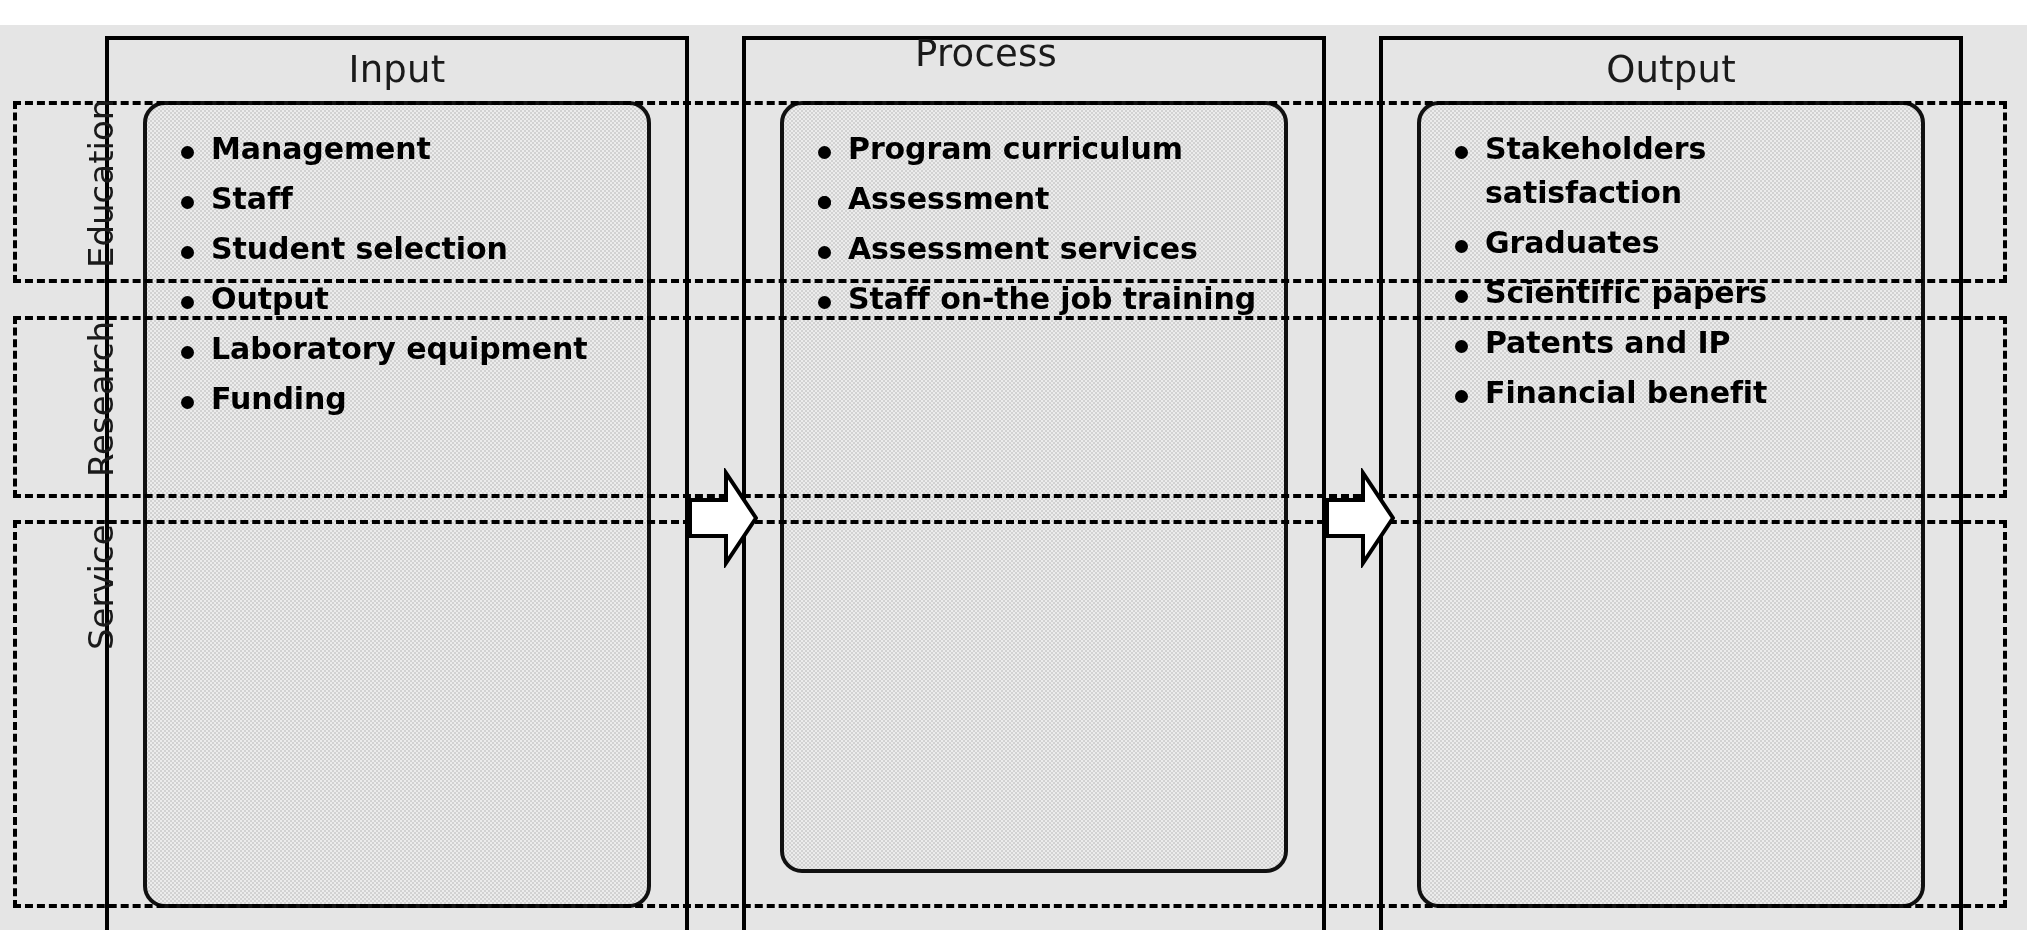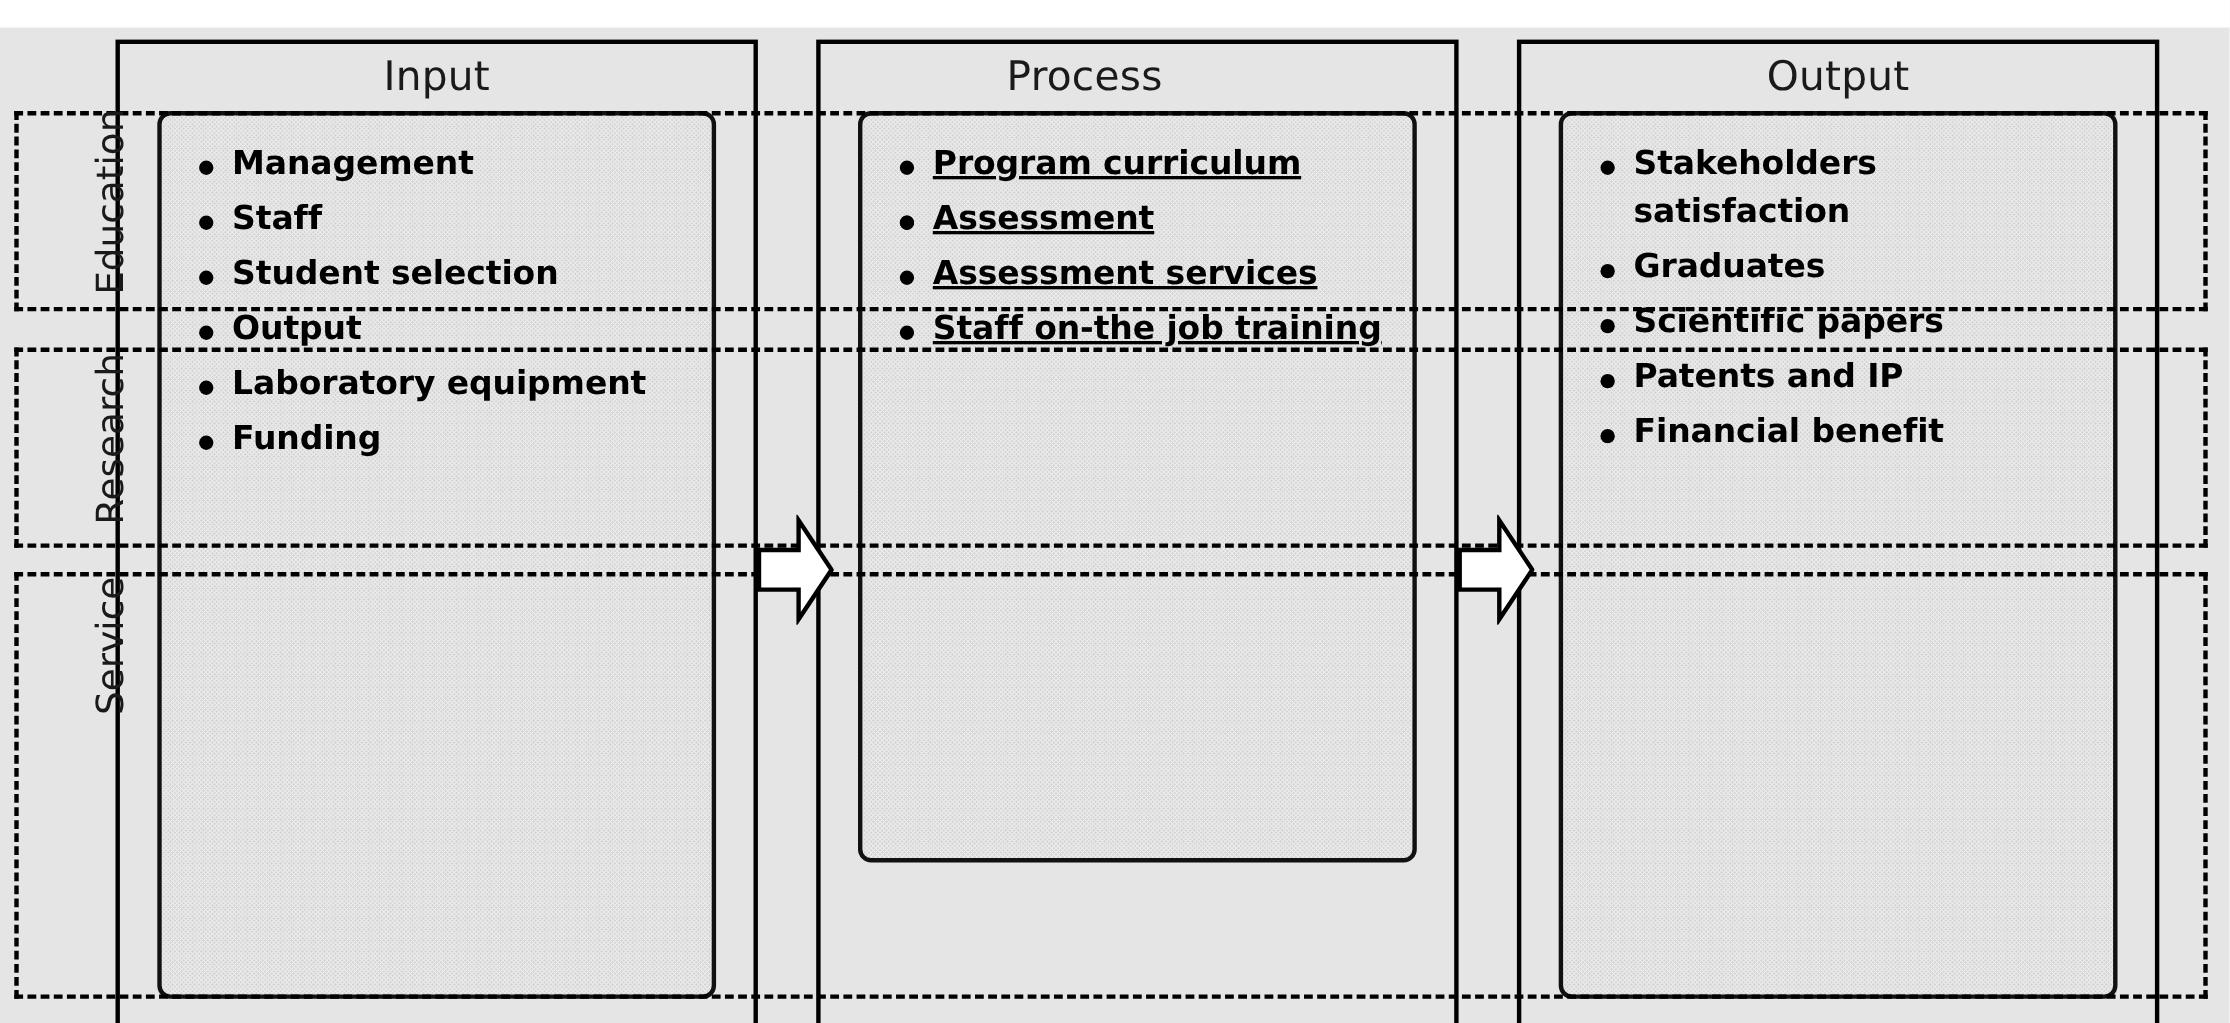--- a/index.html
+++ b/index.html
@@ -37,21 +37,21 @@
     letter-spacing: 0.2px;
     line-height: 1;
     z-index: 6;
     white-space: nowrap;
   }
 
   
   .round-box {
     position: absolute;
     border: 4px solid #111111;
-    border-radius: 12px;
+    border-radius: 22px;
     box-sizing: border-box;
     z-index: 4;
     background-color: #ececec;
     background-image:
       radial-gradient(#d2d2d2 0.8px, transparent 0.9px),
       radial-gradient(#d2d2d2 0.8px, transparent 0.9px);
     background-size: 4px 4px, 4px 4px;
     background-position: 0 0, 2px 2px;
     padding: 22px 14px 0 26px;
   }
@@ -110,21 +110,21 @@
 </head>
 <body>
 
 <div id="canvas">
 
   <div class="col-frame" style="left:105px; top:11px; width:584px; height:907px;"></div>
   <div class="col-frame" style="left:742px; top:11px; width:584px; height:907px;"></div>
   <div class="col-frame" style="left:1379px; top:11px; width:584px; height:907px;"></div>
 
   <div class="col-title" style="left:105px; top:26px; width:584px;">Input</div>
-  <div class="col-title" style="left:742px; top:26px; width:488px;">Process</div>
+  <div class="col-title" style="left:742px; top:10px; width:488px;">Process</div>
   <div class="col-title" style="left:1379px; top:26px; width:584px;">Output</div>
 
   <div class="band" style="left:13px; top:76px; width:1994px; height:182px;"></div>
   <div class="band" style="left:13px; top:291px; width:1994px; height:182px;"></div>
   <div class="band" style="left:13px; top:495px; width:1994px; height:388px;"></div>
 
   <div class="band-label" style="left:84px; top:243px;">Education</div>
   <div class="band-label" style="left:84px; top:452px;">Research</div>
   <div class="band-label" style="left:84px; top:625px;">Service</div>
 
@@ -132,21 +132,21 @@
     <ul class="bullet-list">
       <li><span class="dot"></span><span>Management</span></li>
       <li><span class="dot"></span><span>Staff</span></li>
       <li><span class="dot"></span><span>Student selection</span></li>
       <li><span class="dot"></span><span>Output</span></li>
       <li><span class="dot"></span><span>Laboratory equipment</span></li>
       <li><span class="dot"></span><span>Funding</span></li>
     </ul>
   </div>
 
-  <div class="round-box" style="left:780px; top:76px; width:508px; height:683px;text-decoration:underline;">
+  <div class="round-box" style="left:780px; top:76px; width:508px; height:772px;">
     <ul class="bullet-list">
       <li><span class="dot"></span><span>Program curriculum</span></li>
       <li><span class="dot"></span></li>
       <li><span class="dot"></span><span>Assessment</span></li>
       <li><span class="dot"></span><span>Assessment services</span></li>
       <li><span class="dot"></span><span>Staff on-the job training</span></li>
     </ul>
   </div>
 
   <div class="round-box" style="left:1417px; top:76px; width:508px; height:807px;">

